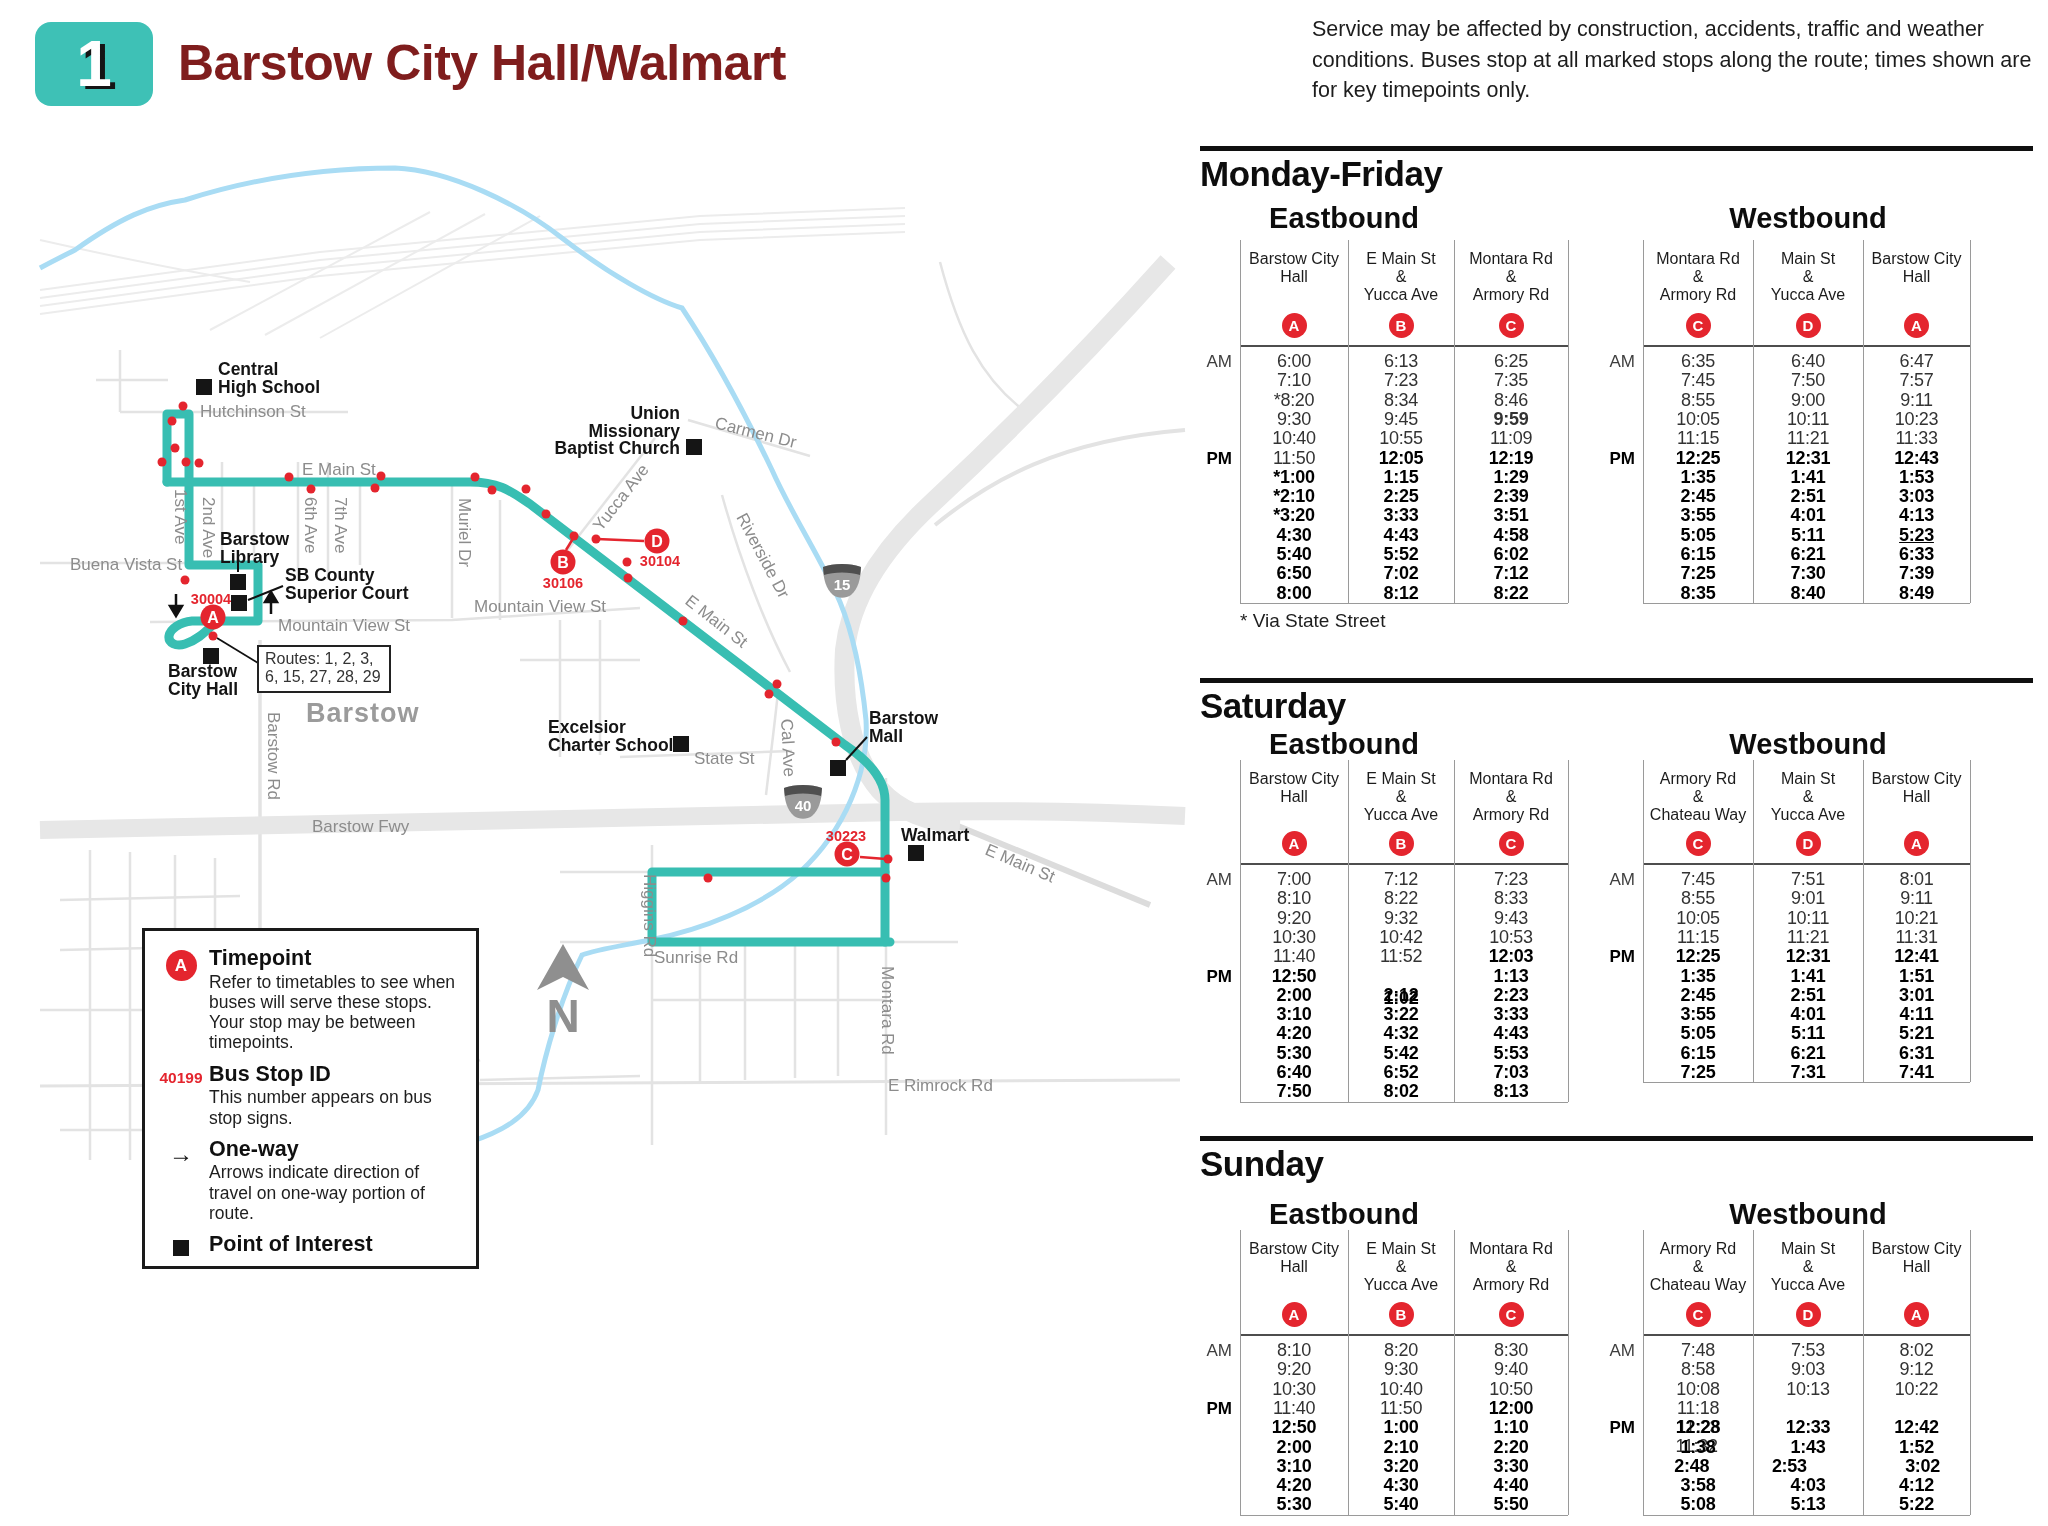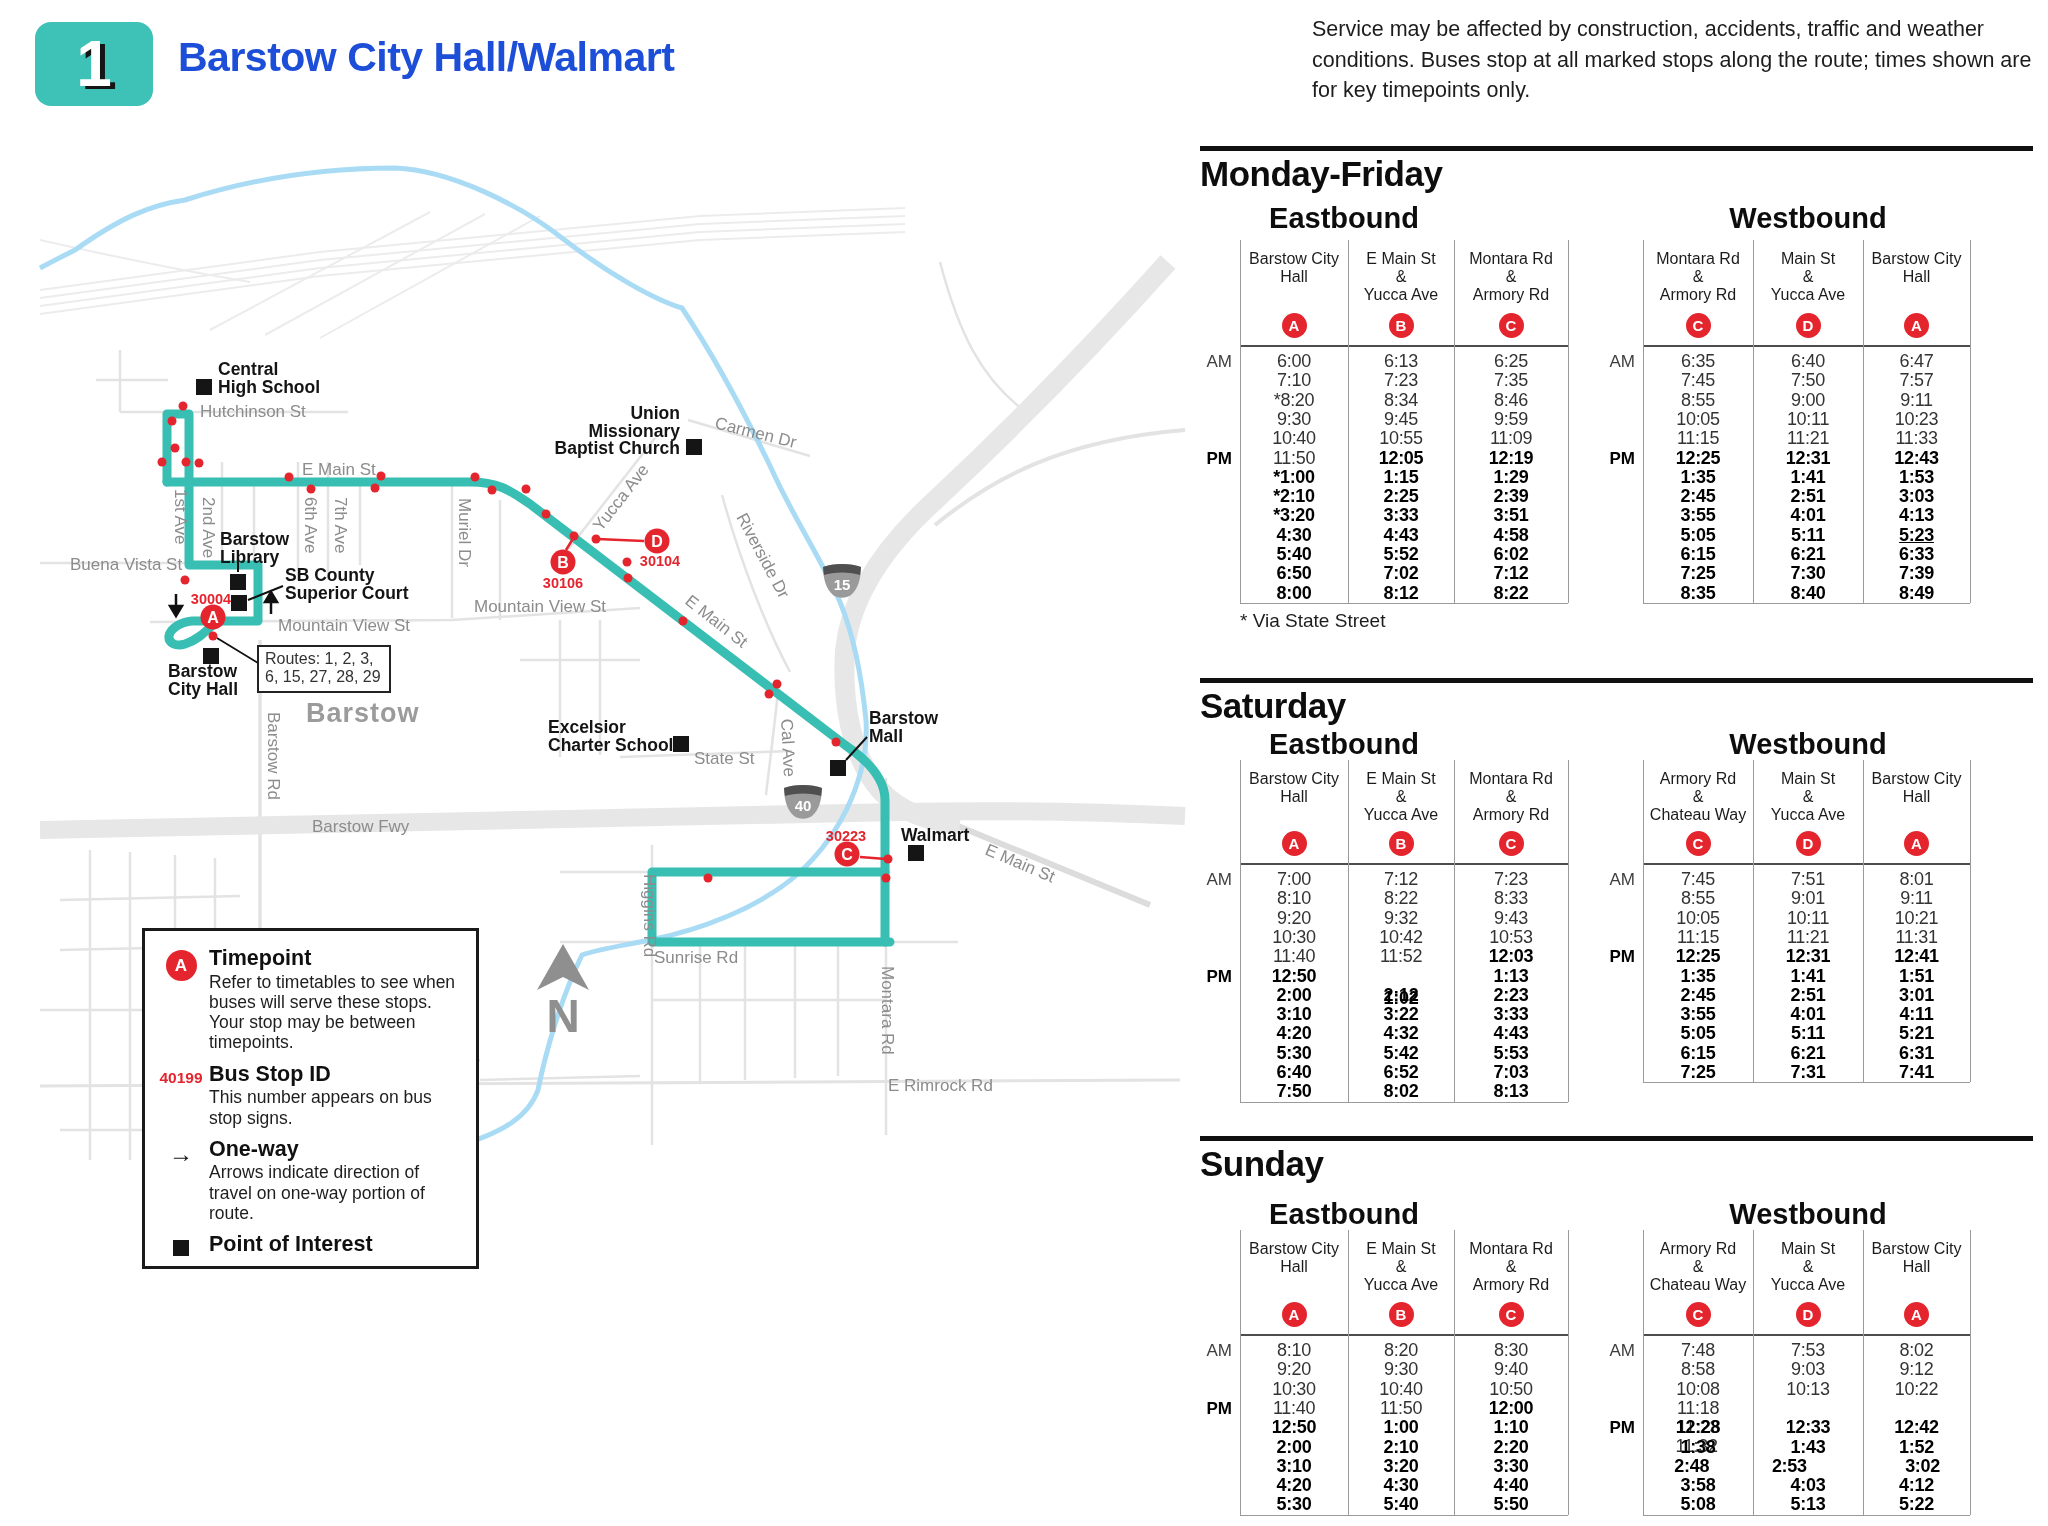--- a/index.html
+++ b/index.html
@@ -1,20 +1,20 @@
 <!DOCTYPE html>
 <html><head>
 <meta charset="utf-8">
 <style>
   html,body{margin:0;padding:0;background:#fff}
   body{width:2048px;height:1526px;position:relative;font-family:"Liberation Sans",sans-serif;overflow:hidden}
   .abs{position:absolute}
   #badge{left:35px;top:22px;width:118px;height:84px;background:#3ec1b6;border-radius:16px;display:flex;align-items:center;justify-content:center}
   #badge span{font-size:64px;font-weight:bold;color:#fff;text-shadow:5px 3px 0 #151515}
-  #page-title{left:178px;top:34px;font-size:41px;font-weight:bold;color:#1d4ed8;letter-spacing:-.5px}
+  #page-title{left:178px;top:34px;font-size:50px;font-weight:bold;color:#7f1d1d;letter-spacing:-.5px}
   #disclaimer{left:1312px;top:14px;width:724px;font-size:21.5px;line-height:1.43;color:#1d1d1d}
   .rule{position:absolute;left:1200px;width:833px;height:5px;background:#101010}
   .day-title{position:absolute;left:1200px;font-size:35px;font-weight:bold;color:#0d0d0d;letter-spacing:-.5px}
   .dir-title{position:absolute;width:220px;text-align:center;font-size:29px;font-weight:bold;color:#0d0d0d}
   .vline{position:absolute;width:1px;background:#9a9a9a}
   .hline{position:absolute;height:2px;background:#4d4d4d}
   .bline{position:absolute;height:1px;background:#9a9a9a}
   .hcell{position:absolute;display:flex;flex-direction:column;align-items:center;padding-top:10px;box-sizing:border-box}
   .hcell .hl{font-size:16px;line-height:18px;color:#1c1c1c;text-align:center;white-space:nowrap}
   .tp-circle{width:25px;height:25px;border-radius:50%;background:#e4252e;color:#fff;font-weight:bold;font-size:15px;line-height:25px;text-align:center;margin-top:auto;margin-bottom:7px}
@@ -322,21 +322,21 @@
       <span style="width: 114px;">7:35</span>
     </div>
     <div class="trow" style="left: 1240px; top: 390.6px; width: 328px;">
       <span style="width: 108px;">*8:20</span>
       <span style="width: 106px;">8:34</span>
       <span style="width: 114px;">8:46</span>
     </div>
     <div class="trow" style="left: 1240px; top: 409.9px; width: 328px;">
       <span style="width: 108px;">9:30</span>
       <span style="width: 106px;">9:45</span>
-      <span style="width: 114px;">9:59</span>
+      <span style="width: 114px; font-weight: bold;">9:59</span>
     </div>
     <div class="trow" style="left: 1240px; top: 429.2px; width: 328px;">
       <span style="width: 108px;">10:40</span>
       <span style="width: 106px;">10:55</span>
       <span style="width: 114px;">11:09</span>
     </div>
     <div class="trow" style="left: 1240px; top: 448.5px; width: 328px;">
       <span style="width: 108px;">11:50</span>
       <span class="b" style="width: 106px;">12:05</span>
       <span class="b" style="width: 114px;">12:19</span>

